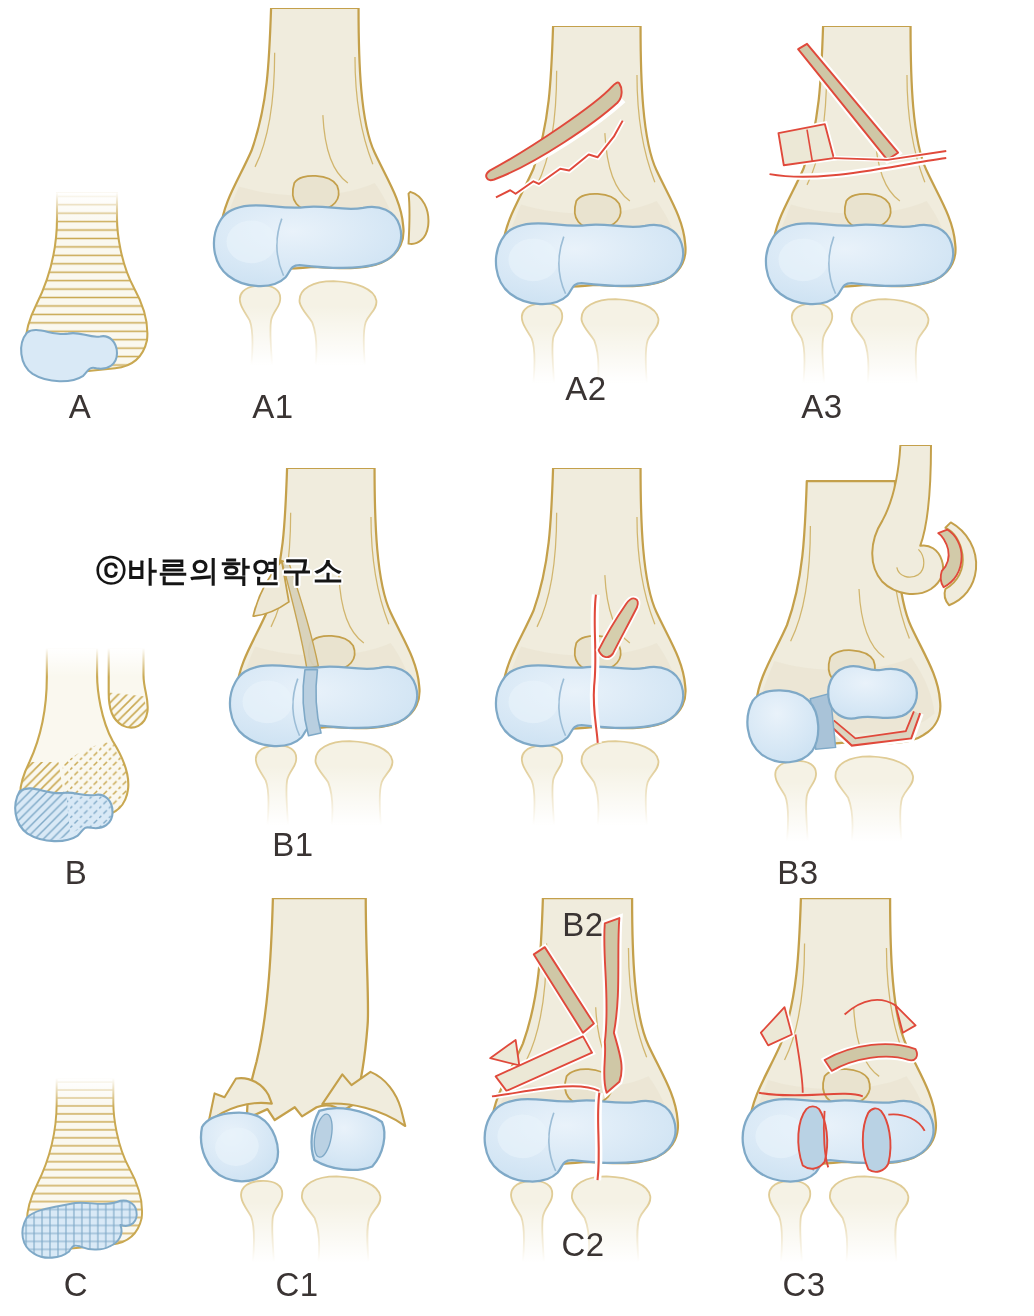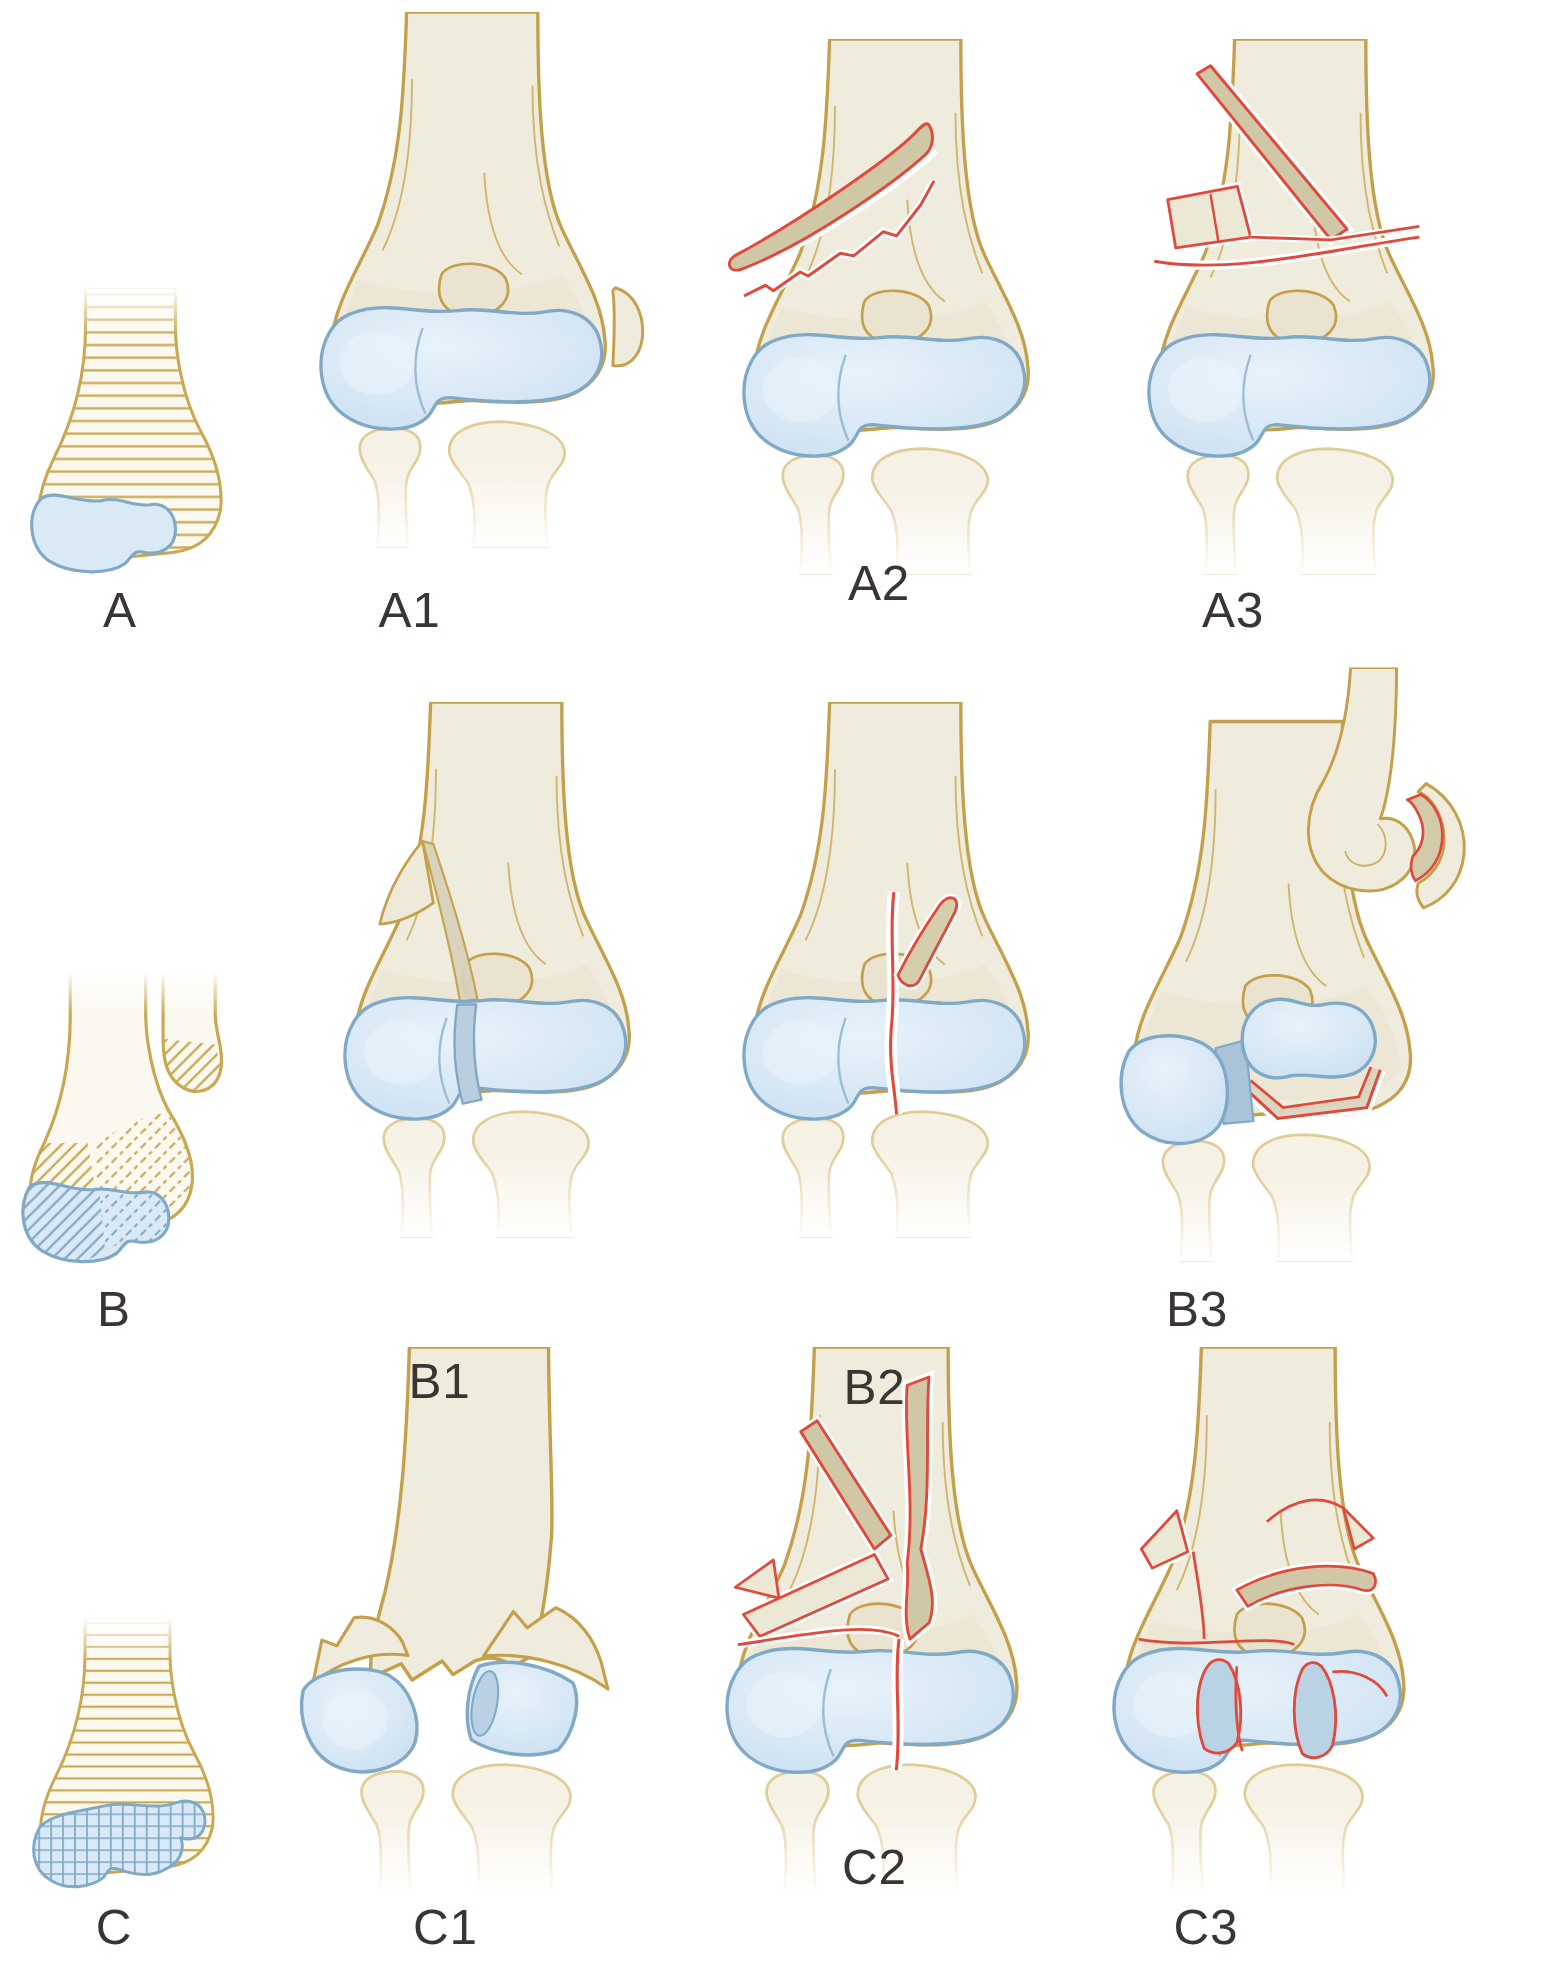--- a/index.html
+++ b/index.html
@@ -315,23 +315,24 @@
   </g>
 </svg>
 </figure>
 
 <div class="label" style="left:80px;top:390px">A</div>
 <div class="label" style="left:273px;top:390px">A1</div>
 <div class="label" style="left:586px;top:372px">A2</div>
 <div class="label" style="left:822px;top:390px">A3</div>
 
 <div class="label" style="left:76px;top:856px">B</div>
-<div class="label" style="left:293px;top:904px">B1</div>
+<div class="label" style="left:293px;top:828px">B1</div>
 <div class="label" style="left:583px;top:908px">B2</div>
 <div class="label" style="left:798px;top:856px">B3</div>
 
 <div class="label" style="left:76px;top:1268px">C</div>
 <div class="label" style="left:297px;top:1268px">C1</div>
 <div class="label" style="left:583px;top:1228px">C2</div>
 <div class="label" style="left:804px;top:1268px">C3</div>
 
+<div class="watermark">ⓒ바른의학연구소</div>
 
 </div>
 
 </body></html>

